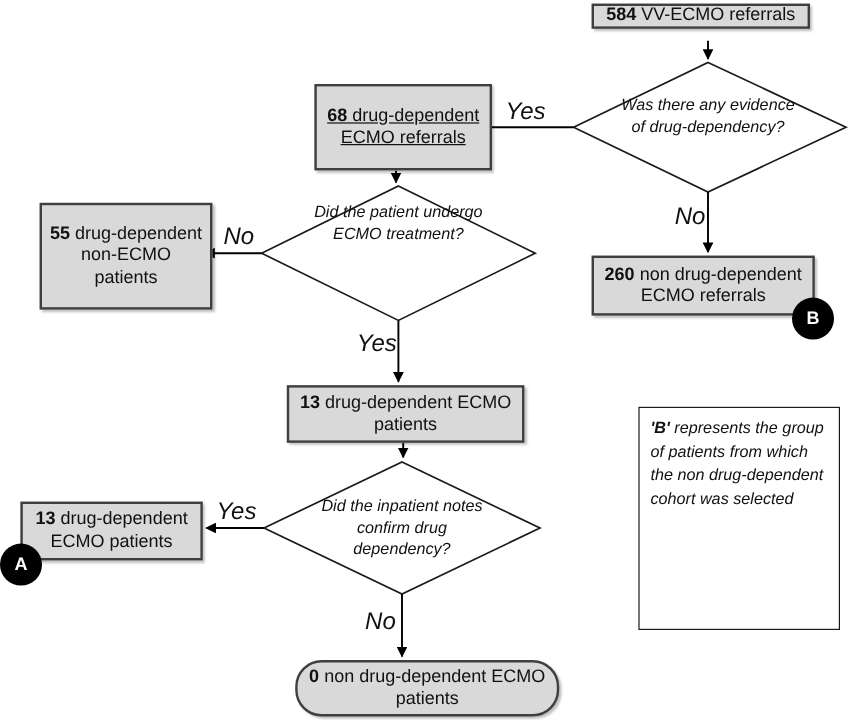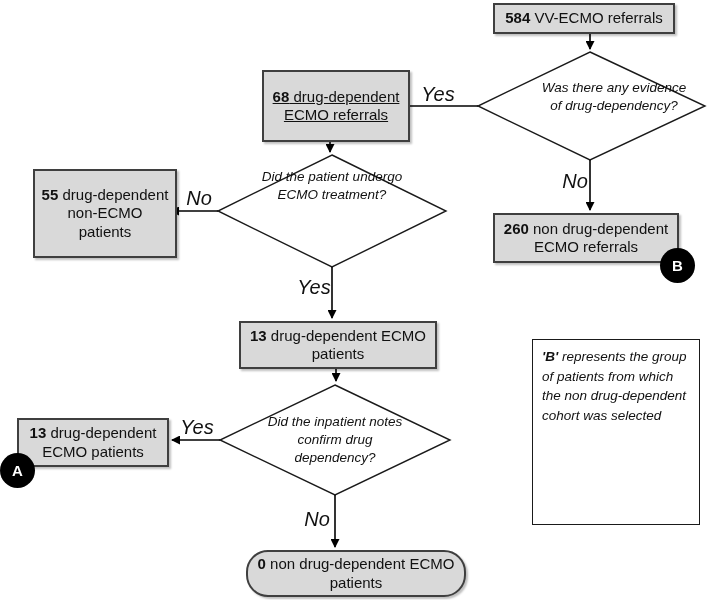--- a/index.html
+++ b/index.html
@@ -39,30 +39,30 @@
     position:absolute; left:532px; top:339px; width:168px; height:186px;
     box-sizing:border-box; background:#fff; border:1.5px solid #1a1a1a;
     padding:7px 9px; font-style:italic; font-size:13.5px; line-height:19.5px;
     z-index:1;
   }
   .legend p { margin:0; }
   .legend p + p { margin-top:13px; }
   .legend b { font-weight:bold; }
 
   
-  #box-584   { left:493px; top:3px;   width:182px; height:31px; }
+  #box-584   { left:493px; top:3px;   width:182px; height:21px; }
   #box-68    { left:262px; top:70px;  width:148px; height:72px;text-decoration:underline; }
   #box-55    { left:33px;  top:169px; width:144px; height:89px; }
   #box-516   { left:493px; top:213px; width:186px; height:50px; }
   #box-13mid { left:239px; top:321px; width:198px; height:48px; }
   #box-13a   { left:17px;  top:418px; width:152px; height:49px; }
   #box-0     { left:246px; top:550px; width:220px; height:47px;border-radius:22px; }
 
   
-  #dtext-evidence { left:512px; top:79px;  width:156px;margin-left:24px; }
+  #dtext-evidence { left:512px; top:79px;  width:156px; }
   #dtext-undergo  { left:258px; top:168px; width:148px; }
   #dtext-confirm  { left:256px; top:413px; width:158px; }
 
   
   #lbl-yes-evidence { left:438px; top:94px;  }
   #lbl-no-evidence  { left:575px; top:181px; }
   #lbl-no-undergo   { left:199px; top:198px; }
   #lbl-yes-undergo  { left:314px; top:287px; }
   #lbl-yes-confirm  { left:197px; top:427px; }
   #lbl-no-confirm   { left:317px; top:519px; }

